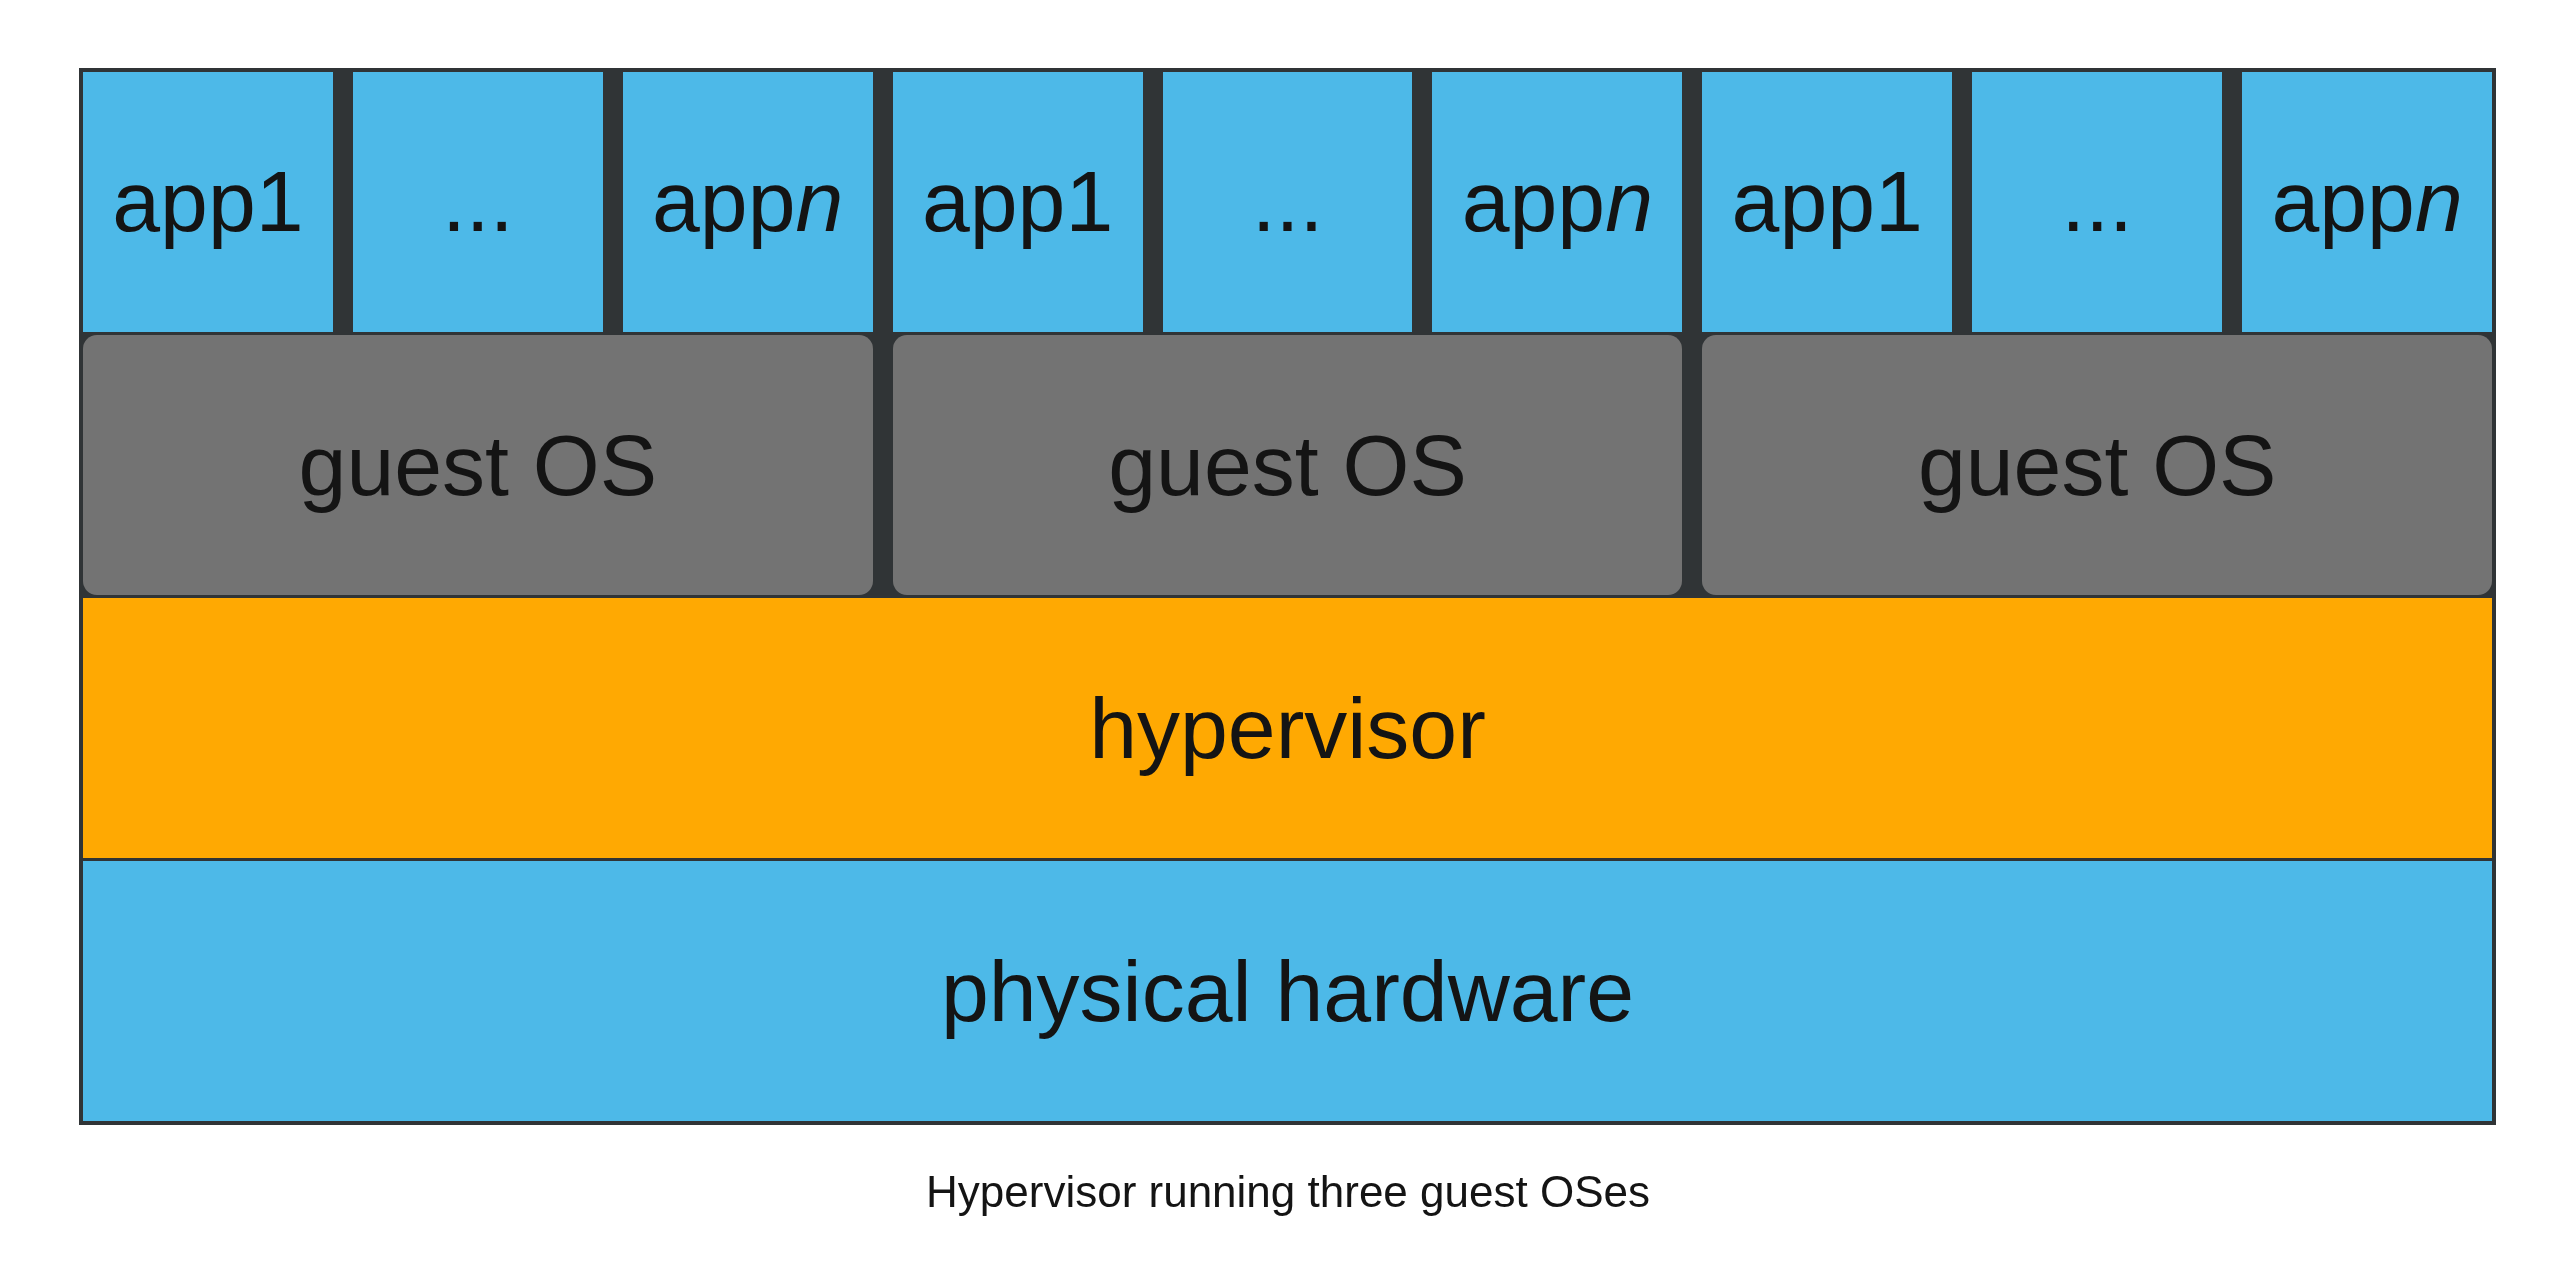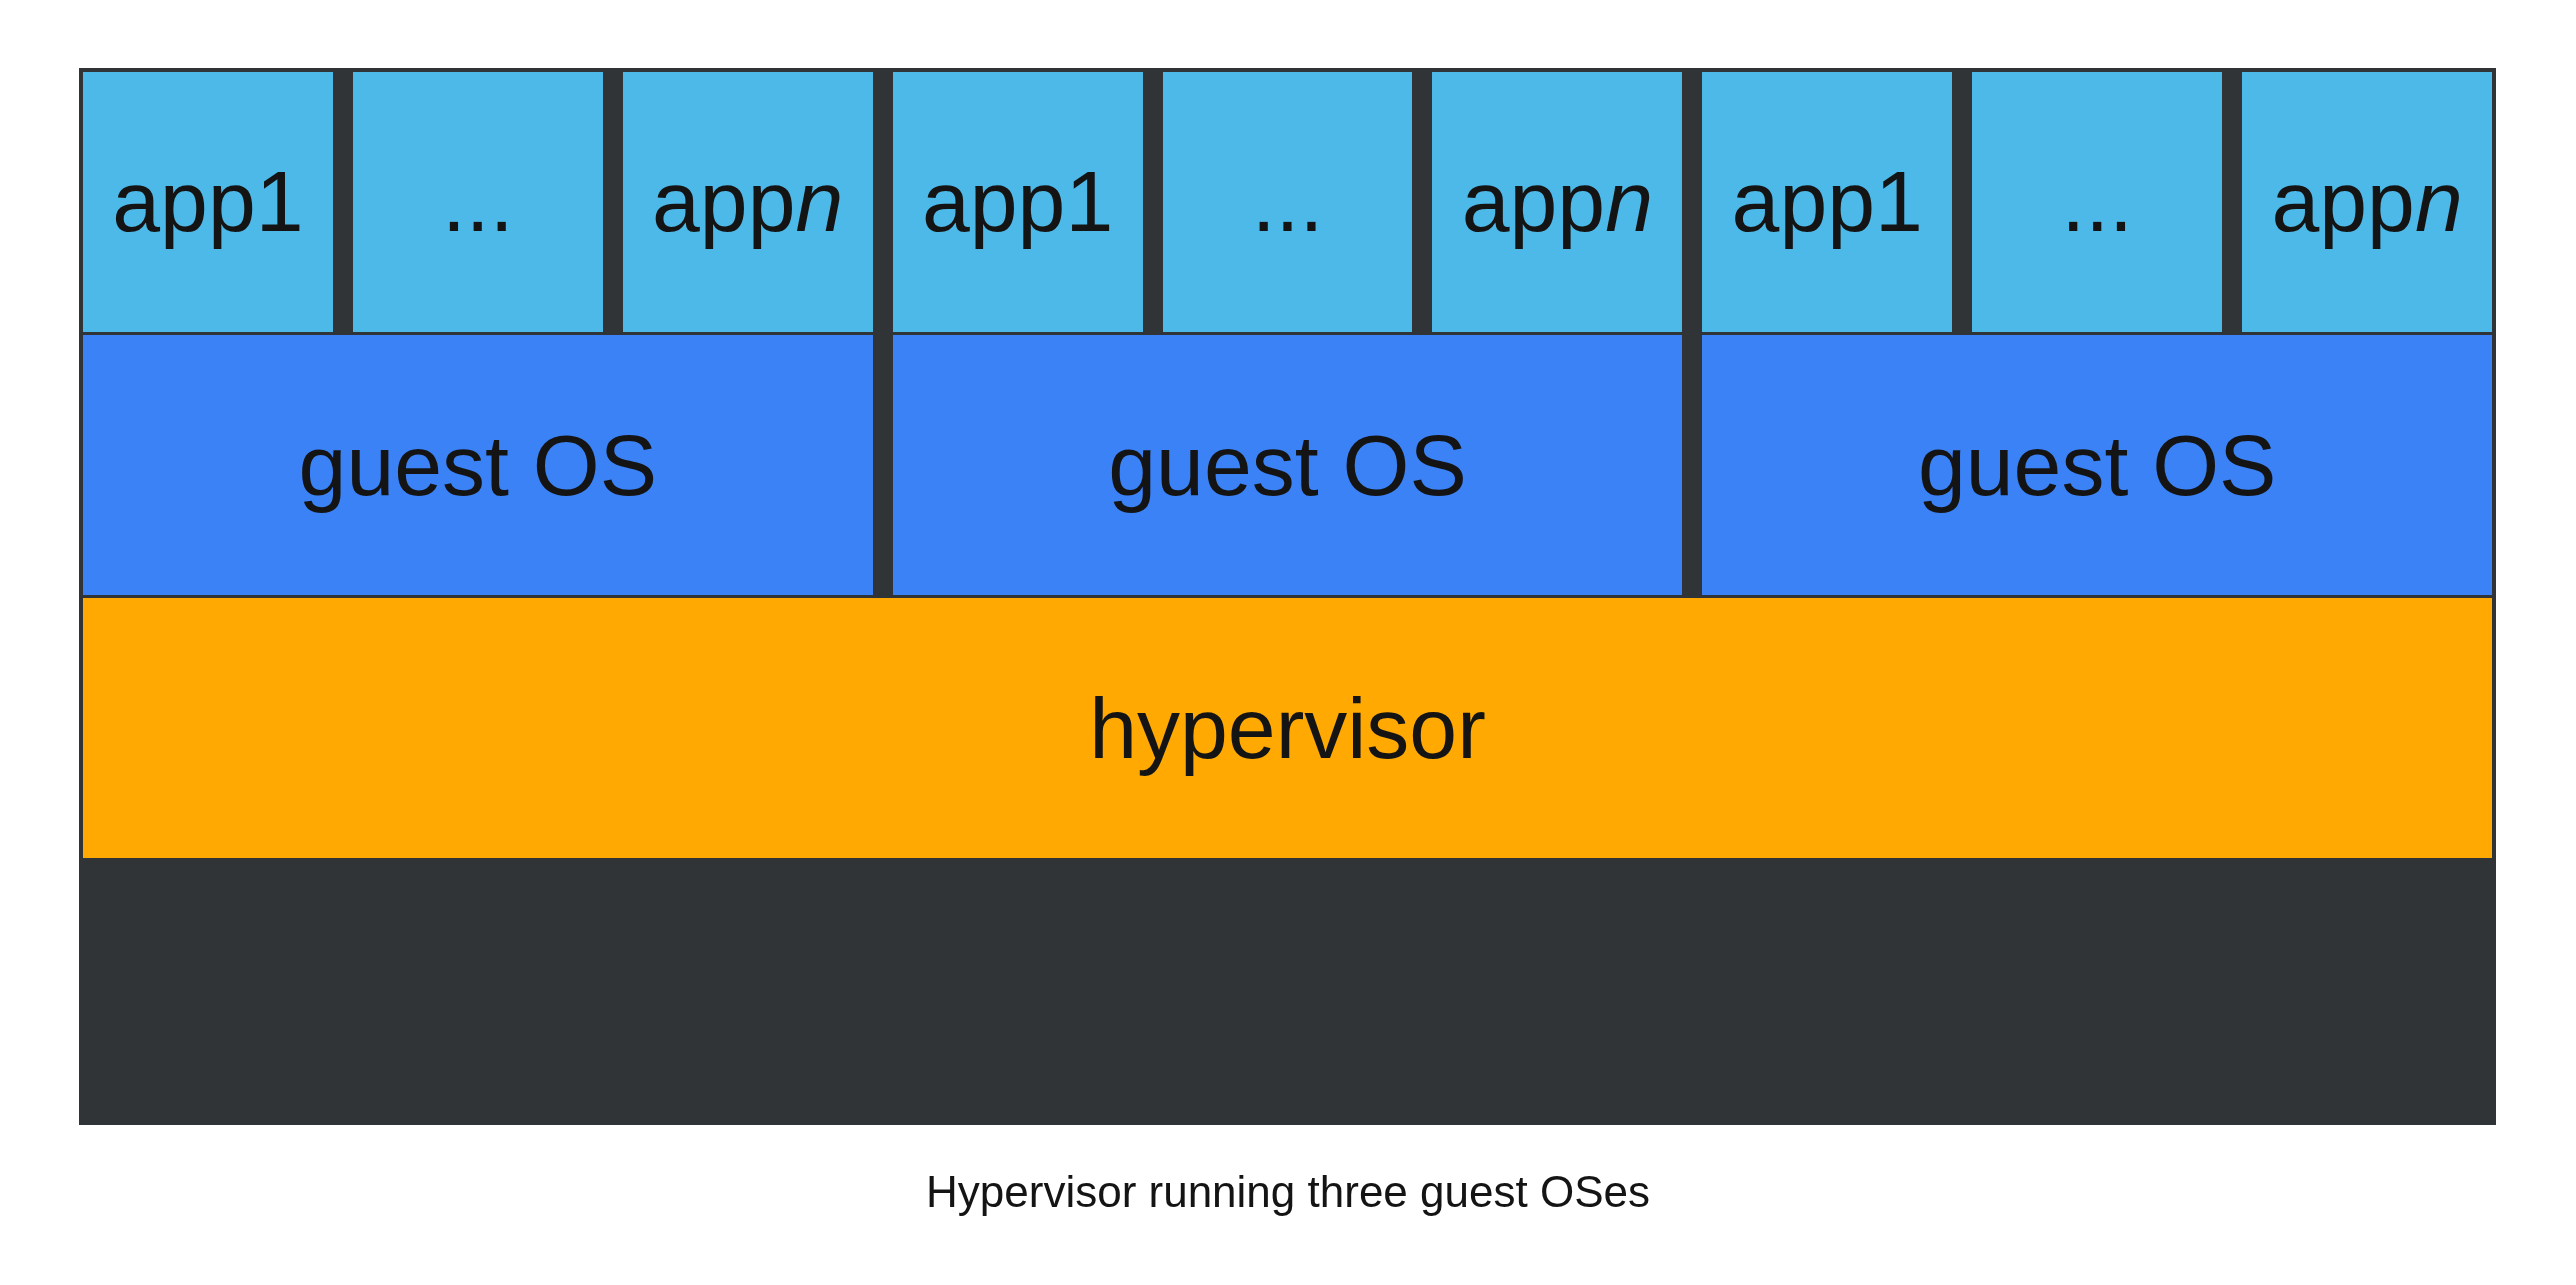--- a/index.html
+++ b/index.html
@@ -47,21 +47,21 @@
     align-items: center;
     justify-content: center;
     font-size: 86px;
     line-height: 1.1;
     white-space: nowrap;
     color: #141414;
     min-width: 0;
     min-height: 0;
   }
   .cell.app      { background: #4db9e8; }
-  .cell.guest    { background: #3b82f6; }
+  .cell.guest    { background: #737373; border-radius: 14px; }
   .cell.hyper    { background: #ffa902; }
   .cell.hardware { background: #4db9e8; }
   .italic-part { font-style: italic; }
   .caption {
     position: absolute;
     left: 0;
     top: 1166px;
     width: 2576px;
     text-align: center;
     font-size: 44px;
@@ -126,19 +126,24 @@
         <span>guest OS</span>
       </div>
     </div>
 
     <div class="row single">
       <div class="cell hyper">
         <span>hypervisor</span>
       </div>
     </div>
 
+    <div class="row single">
+      <div class="cell hardware">
+        <span>physical hardware</span>
+      </div>
+    </div>
 
   </div>
 
   <div class="caption">Hypervisor running three guest OSes</div>
 
 </div>
 
 
 </body></html>

